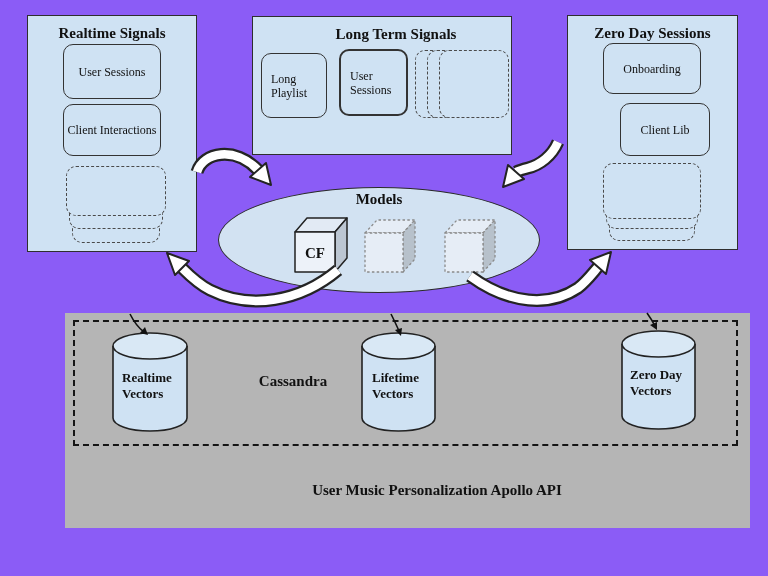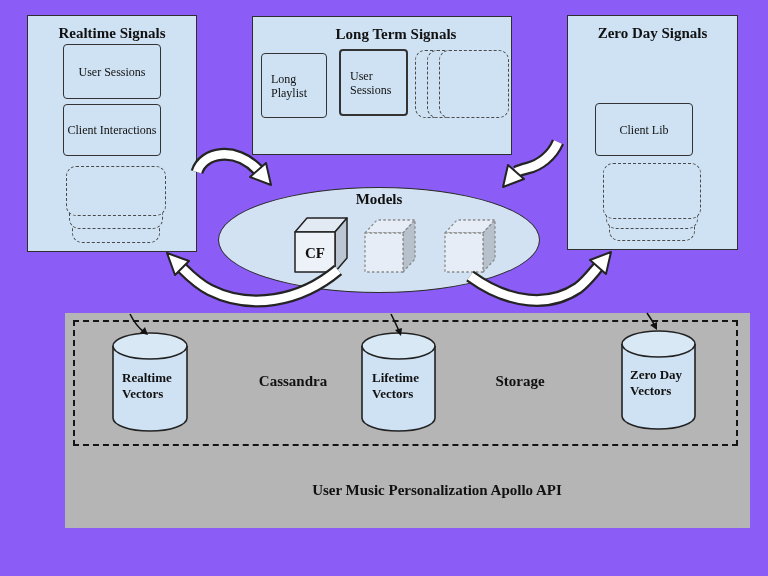--- a/index.html
+++ b/index.html
@@ -1,21 +1,21 @@
 <!DOCTYPE html>
 <html><head>
 <meta charset="utf-8">
 <style>
   html,body{margin:0;padding:0;background:#000;}
   .canvas{position:relative;width:768px;height:576px;background:#8b5cf6;overflow:hidden;
           font-family:Liberation Serif, serif;color:#111;}
   .sbox{position:absolute;background:#cfe2f3;border:1px solid #2e2e2e;box-sizing:border-box;}
   .sbox-title{text-align:center;font-weight:bold;font-size:15px;line-height:16px;margin-top:9px;}
   .shift-r{padding-left:28px;}
-  .node{position:absolute;background:#cfe2f3;border:1.4px solid #333;border-radius:4px;
+  .node{position:absolute;background:#cfe2f3;border:1.4px solid #333;border-radius:10px;
         box-sizing:border-box;display:flex;align-items:center;justify-content:center;
         text-align:center;font-size:12px;line-height:14px;padding:2px;}
   .node.thick{border-width:2px;}
   .node.leftal{justify-content:flex-start;text-align:left;padding-left:9px;}
   .ghost{position:absolute;background:#cfe2f3;border:1.4px dashed #4a4a4a;border-radius:10px;box-sizing:border-box;}
   .ellipse{position:absolute;left:218px;top:187px;width:322px;height:106px;border-radius:50%;
            background:#d2e2f2;border:1.6px solid #2a2a2a;box-sizing:border-box;}
   .graybox{position:absolute;left:65px;top:313px;width:685px;height:215px;background:#b5b5b5;}
   .dashframe{position:absolute;left:73px;top:320px;width:665px;height:126px;
              border:2px dashed #151515;box-sizing:border-box;}
@@ -52,22 +52,23 @@
   <div class="sbox" style="left:252px;top:16px;width:260px;height:139px">
     <div class="sbox-title shift-r">Long Term Signals</div>
     <div class="node leftal" style="left:8px;top:36px;width:66px;height:65px">Long Playlist</div>
     <div class="node leftal thick" style="left:86px;top:32px;width:69px;height:67px">User Sessions</div>
     <div class="ghost" style="left:162px;top:33px;width:70px;height:68px"></div>
     <div class="ghost" style="left:174px;top:33px;width:70px;height:68px"></div>
     <div class="ghost" style="left:186px;top:33px;width:70px;height:68px"></div>
   </div>
 
   <div class="sbox" style="left:567px;top:15px;width:171px;height:235px">
-    <div class="sbox-title">Zero Day Signals</div>
-    <div class="node" style="left:27px;top:87px;width:98px;height:53px">Client Lib</div>
+    <div class="sbox-title">Zero Day Sessions</div>
+    <div class="node" style="left:35px;top:27px;width:98px;height:51px">Onboarding</div>
+    <div class="node" style="left:52px;top:87px;width:90px;height:53px">Client Lib</div>
     <div class="ghost" style="left:41px;top:157px;width:86px;height:68px"></div>
     <div class="ghost" style="left:38px;top:152px;width:92px;height:61px"></div>
     <div class="ghost" style="left:35px;top:147px;width:98px;height:56px"></div>
   </div>
 
   <div class="ellipse"></div>
   <div class="lbl models-title">Models</div>
 
   <div class="graybox"></div>
   <div class="dashframe"></div>
@@ -141,17 +142,16 @@
   <div class="lbl cf-lbl">CF</div>
 
   <div class="lbl cyl-lbl" style="left:122px;top:370px;width:64px">Realtime
 Vectors</div>
   <div class="lbl cyl-lbl" style="left:372px;top:370px;width:62px">Lifetime
 Vectors</div>
   <div class="lbl cyl-lbl" style="left:630px;top:367px;width:64px">Zero Day
 Vectors</div>
 
   <div class="lbl big" style="left:228px;top:372px;width:130px">Cassandra</div>
-  <div class="lbl big" style="left:455px;top:372px;width:130px">Storage</div>
 
   <div class="lbl big" style="left:137px;top:481px;width:600px">User Music Personalization Apollo API</div>
 
 </div>
 
 </body></html>

